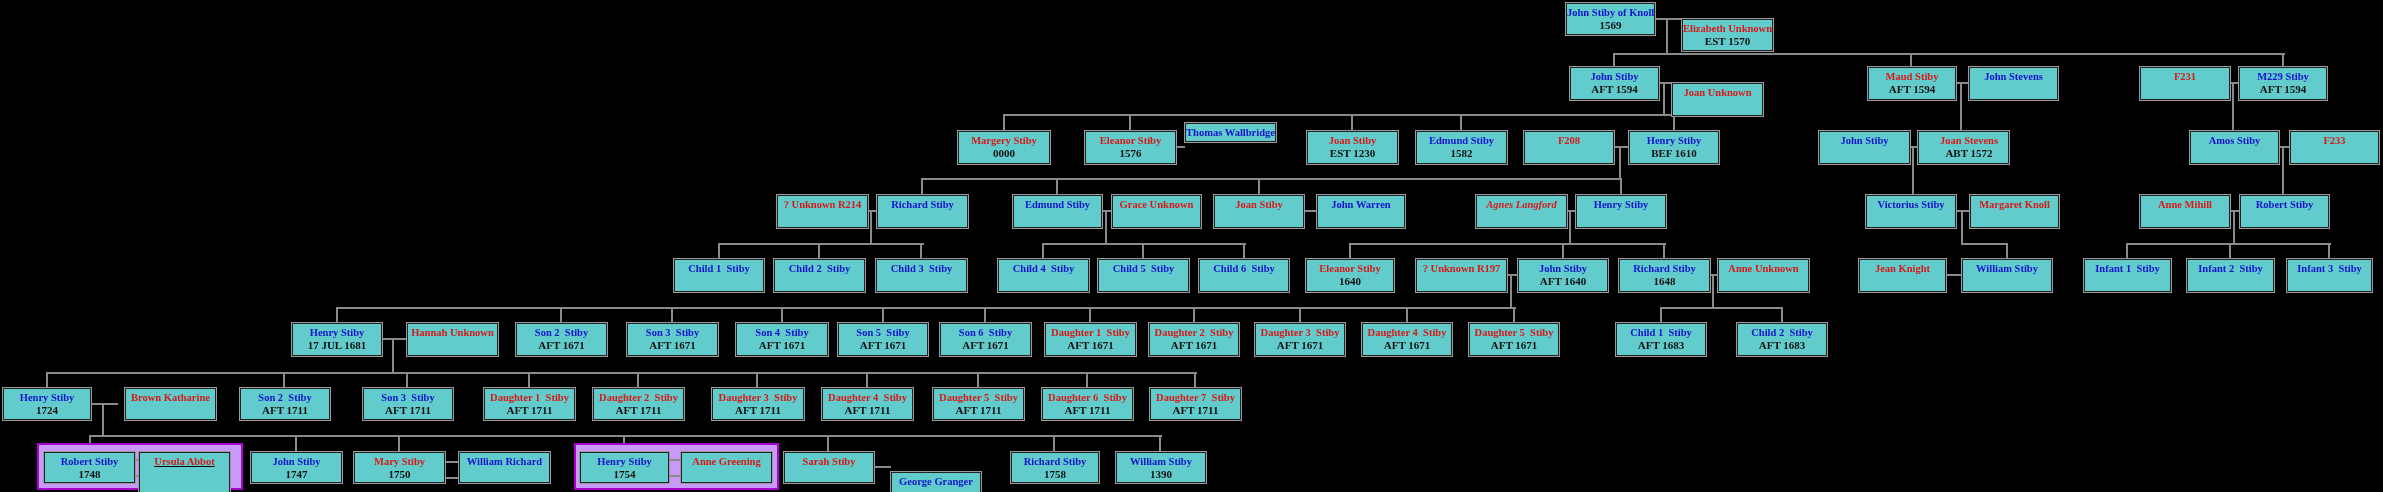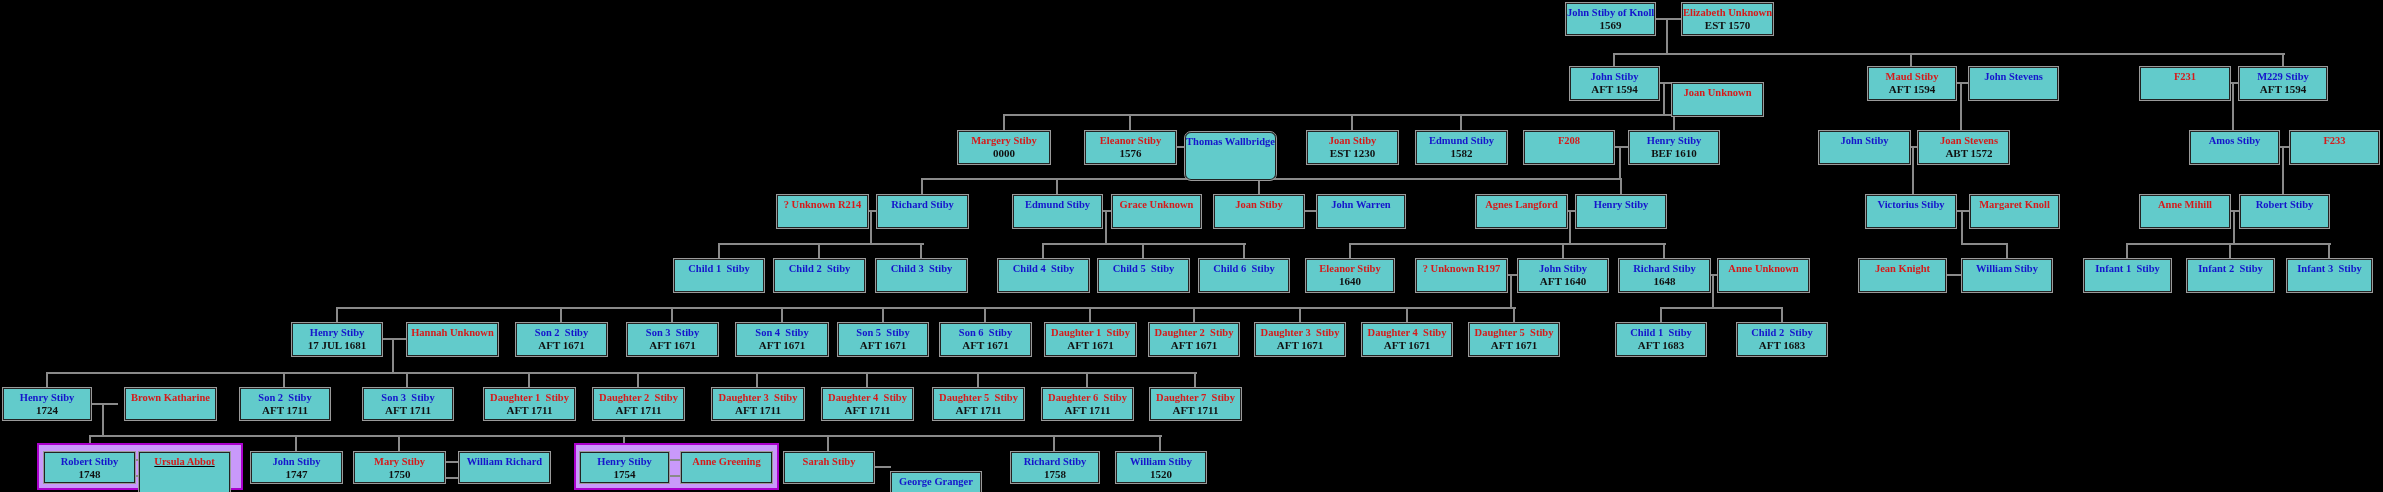--- a/index.html
+++ b/index.html
@@ -131,21 +131,21 @@
     <div class="line" style="left: 135px; top: 475px; width: 11px; height: 2px;"></div>
     <div class="line" style="left: 445px; top: 461px; width: 14px; height: 2px;"></div>
     <div class="line" style="left: 445px; top: 477px; width: 14px; height: 2px;"></div>
     <div class="line" style="left: 669px; top: 459px; width: 12px; height: 2px;"></div>
     <div class="line" style="left: 669px; top: 475px; width: 12px; height: 2px;"></div>
     <div class="line" style="left: 874px; top: 466px; width: 17px; height: 2px;"></div>
     <div class="person" style="left: 1566px; top: 3px; width: 89px; height: 32px;">
       <span class="pname m">John Stiby of Knoll</span>
       <span class="pdate">1569</span>
     </div>
-    <div class="person" style="left: 1682px; top: 3px; width: 91px; height: 32px;">
+    <div class="person" style="left: 1682px; top: 19px; width: 91px; height: 32px;">
       <span class="pname f">Elizabeth Unknown</span>
       <span class="pdate">EST 1570</span>
     </div>
     <div class="person" style="left: 1570px; top: 67px; width: 89px; height: 33px;">
       <span class="pname m">John Stiby</span>
       <span class="pdate">AFT 1594</span>
     </div>
     <div class="person" style="left: 1672px; top: 67px; width: 91px; height: 33px; margin-top: 16px;">
       <span class="pname f">Joan Unknown</span>
     </div>
@@ -164,21 +164,21 @@
       <span class="pdate">AFT 1594</span>
     </div>
     <div class="person" style="left: 958px; top: 131px; width: 92px; height: 33px;">
       <span class="pname f">Margery Stiby</span>
       <span class="pdate">0000</span>
     </div>
     <div class="person" style="left: 1085px; top: 131px; width: 91px; height: 33px;">
       <span class="pname f">Eleanor Stiby</span>
       <span class="pdate">1576</span>
     </div>
-    <div class="person" style="left: 1185px; top: 132px; width: 91px; height: 48px; border-radius: 6px;">
+    <div class="person" style="left: 1185px; top: 123px; width: 91px; height: 19px;">
       <span class="pname m">Thomas Wallbridge</span>
     </div>
     <div class="person" style="left: 1307px; top: 131px; width: 91px; height: 33px;">
       <span class="pname f">Joan Stiby</span>
       <span class="pdate">EST 1230</span>
     </div>
     <div class="person" style="left: 1416px; top: 131px; width: 91px; height: 33px;">
       <span class="pname m">Edmund Stiby</span>
       <span class="pdate">1582</span>
     </div>
@@ -213,21 +213,21 @@
     </div>
     <div class="person" style="left: 1112px; top: 195px; width: 89px; height: 33px;">
       <span class="pname f">Grace Unknown</span>
     </div>
     <div class="person" style="left: 1214px; top: 195px; width: 90px; height: 33px;">
       <span class="pname f">Joan Stiby</span>
     </div>
     <div class="person" style="left: 1317px; top: 195px; width: 88px; height: 33px;">
       <span class="pname m">John Warren</span>
     </div>
-    <div class="person" style="left: 1476px; top: 195px; width: 91px; height: 33px;">
+    <div class="person" style="left: 1476px; top: 195px; width: 91px; height: 33px; font-style: italic;">
       <span class="pname f">Agnes Langford</span>
     </div>
     <div class="person" style="left: 1576px; top: 195px; width: 90px; height: 33px;">
       <span class="pname m">Henry Stiby</span>
     </div>
     <div class="person" style="left: 1866px; top: 195px; width: 90px; height: 33px;">
       <span class="pname m">Victorius Stiby</span>
     </div>
     <div class="person" style="left: 1970px; top: 195px; width: 89px; height: 33px;">
       <span class="pname f">Margaret Knoll</span>
@@ -417,15 +417,15 @@
     </div>
     <div class="person" style="left: 891px; top: 472px; width: 90px; height: 31px;">
       <span class="pname m">George Granger</span>
     </div>
     <div class="person" style="left: 1011px; top: 452px; width: 88px; height: 31px;">
       <span class="pname m">Richard Stiby</span>
       <span class="pdate">1758</span>
     </div>
     <div class="person" style="left: 1116px; top: 452px; width: 90px; height: 31px;">
       <span class="pname m">William Stiby</span>
-      <span class="pdate">1520</span>
+      <span class="pdate">1390</span>
     </div>
   </div>
 
 </body></html>

